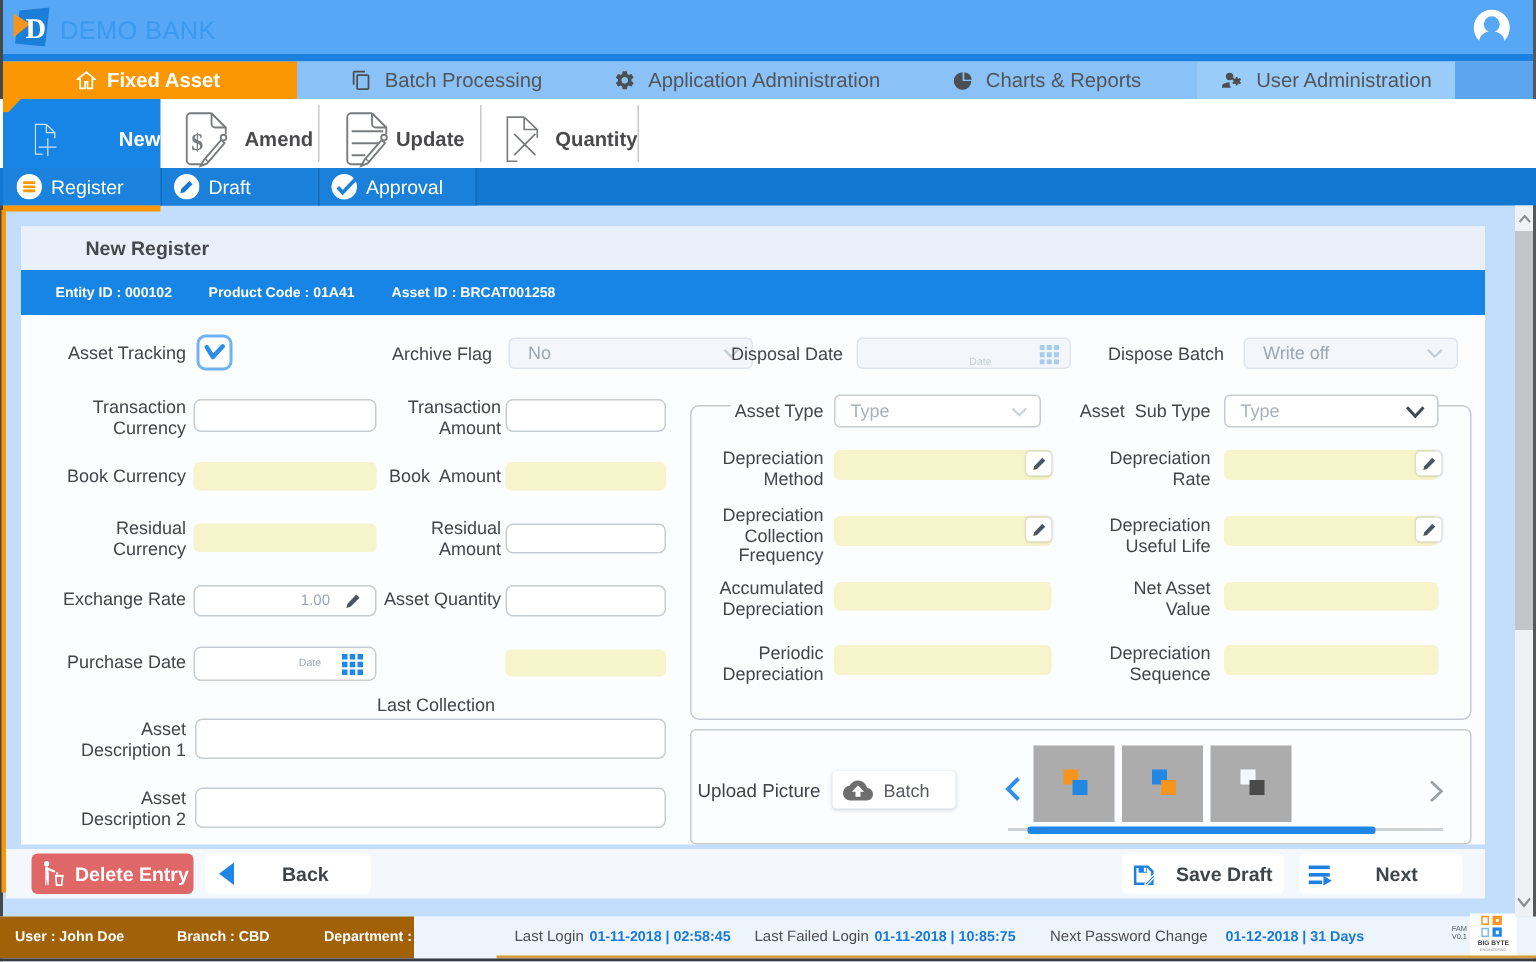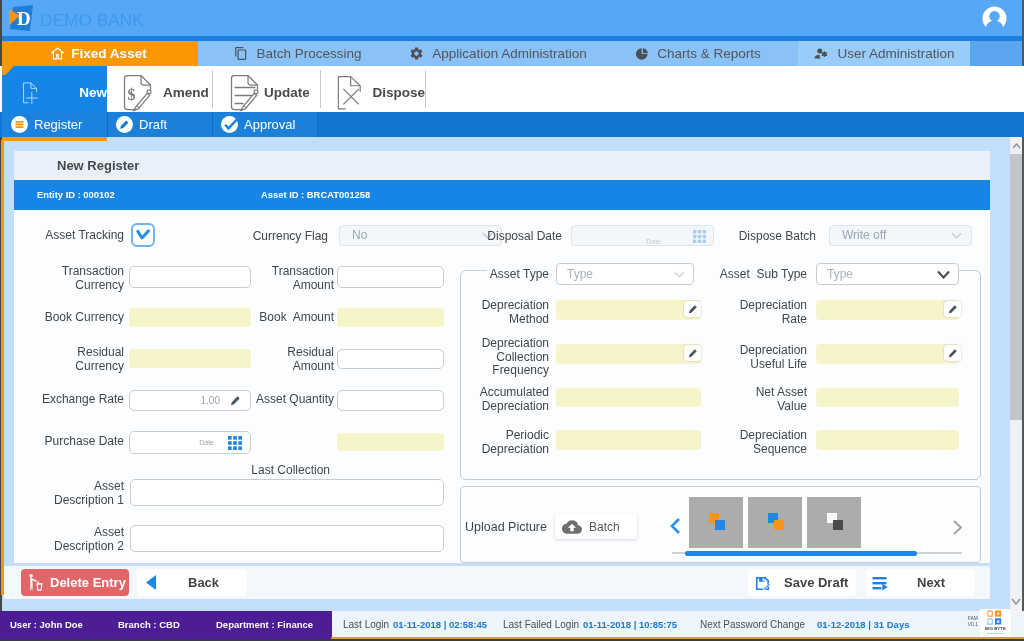--- a/index.html
+++ b/index.html
@@ -46,21 +46,21 @@
 #fieldset { left:460px; top:270px; width:521px; height:210px; border:1px solid #c6cbd1; border-radius:6px; }
 #fieldsetgap { left:487px; top:264px; width:466px; height:12px; background:#fbfdfe; }
 #uploadbox { left:460px; top:486px; width:521px; height:77px; border:1px solid #c6cbd1; border-radius:4px; background:#fcfdfe; }
 .thumb { position:absolute; top:497px; width:54px; height:51px; background:#acacac; }
 .sq { position:absolute; width:10px; height:10px; }
 
 #btnstrip { left:4px; top:566px; width:986px; height:33px; background:#f4f8fc; }
 .bbtn { position:absolute; top:569px; height:27px; background:#fff; border-radius:4px; display:flex; align-items:center; font-weight:bold; font-size:13px; color:#3f4448; }
 
 #footer { left:0; top:611px; width:1024px; height:28px; background:#eef4fb; }
-#footerblue { left:0; top:611px; width:332px; height:28px; background:#4c1d95; color:#fff; font-weight:bold; font-size:9.5px; line-height:28px; }
+#footerblue { left:0; top:611px; width:276px; height:28px; background:#a16207; color:#fff; font-weight:bold; font-size:9.5px; line-height:28px; }
 #footorange { left:331px; top:637px; width:693px; height:2px; background:#d69a3f; }
 #bottombar { left:0; top:639px; width:1024px; height:2px; background:#3a3d3f; }
 .ftxt { position:absolute; top:611px; height:28px; line-height:28px; font-size:10px; color:#4a4d50; }
 .fblue { position:absolute; top:611px; height:28px; line-height:28px; font-size:9.5px; font-weight:bold; color:#1779d8; }
 
 #sbar { left:1010px; top:137px; width:12px; height:474px; background:#f0f1f2; }
 #sthumb { left:1010px; top:154px; width:12px; height:266px; background:#c3c5c7; }
 </style>
 </head>
 <body>
@@ -162,21 +162,21 @@
   </div>
   <div class="tbtn" style="left:320px; width:105px; padding-left:17px;">
     <svg width="28" height="38" viewBox="0 0 28 38" style="margin-top:7px;">
         <g fill="none" stroke="#797c7f" stroke-width="1.3">
           <path d="M15 1H1.5v35.5h8"></path>
           <path d="M15 1l10.5 10v6.5"></path>
           <path d="M15 1v10h10.5"></path>
           <path d="M7 14.5l17 17M24 14.5l-17 17" stroke-width="1.4"></path>
         </g>
       </svg>
-    <span style="margin-left:10px; margin-top:6px;">Dispose</span>
+    <span style="margin-left:10px; margin-top:6px;">Quantity</span>
   </div>
   <div class="tsep" style="left:212px"></div>
   <div class="tsep" style="left:320px"></div>
   <div class="tsep" style="left:425px"></div>
 </div>
 <div class="abs" id="tabbar">
   <div class="stab" style="left:2px; width:105px; padding-left:9px; background:#1b83de;">
     <svg width="17" height="17" viewBox="0 0 17 17">
         <circle cx="8.5" cy="8.5" r="8.5" fill="#fff"></circle>
         <path d="M4.5 5.8h8M4.5 8.5h8M4.5 11.2h8" stroke="#fb9702" stroke-width="1.8"></path>
@@ -200,30 +200,31 @@
   <div class="ssep" style="left:107px"></div>
   <div class="ssep" style="left:212px"></div>
   <div class="ssep" style="left:317px"></div>
 </div>
 <div class="abs" id="underline"></div>
 <div class="abs" id="leftaccent"></div>
 <div class="abs" id="panel"></div>
 <div class="abs" id="ptitle"><span style="margin-left:23px">New Register</span></div>
 <div class="abs" id="pblue">
   <span style="left:23px">Entity ID : 000102</span>
+  <span style="left:125px">Product Code : 01A41</span>
   <span style="left:247px">Asset ID : BRCAT001258</span>
 </div>
 
 <div class="lbl" style="left:14px; width:110px; top:229px;">Asset Tracking</div>
 <div class="abs" style="left:131px; top:223px; width:24px; height:24px; border:2.5px solid #6fb3f0; border-radius:6px; background:#fff;">
   <svg width="19" height="19" viewBox="0 0 19 19" style="margin:0 0 0 0">
       <path d="M4.5 7l5 6 5.5-8" fill="none" stroke="#2b8de8" stroke-width="3" stroke-linecap="round" stroke-linejoin="round" transform="rotate(8 9 9)"></path>
     </svg>
 </div>
-<div class="lbl" style="left:218px; width:110px; top:230px;">Currency Flag</div>
+<div class="lbl" style="left:218px; width:110px; top:230px;">Archive Flag</div>
 <div class="ddl" style="left:339px; top:225px; width:163px; height:21px; line-height:19px;"><span style="margin-left:12px;">No</span>
   <svg style="position:absolute; right:8px; top:6px;" width="11" height="8" viewBox="0 0 12 8">
       <path d="M1 1l5 5 5-5" fill="none" stroke="#c3ccd4" stroke-width="1.6"></path>
     </svg>
 </div>
 <div class="lbl" style="left:452px; width:110px; top:230px;">Disposal Date</div>
 <div class="ddl" style="left:571px; top:225px; width:143px; height:21px; line-height:19px;">
   <span style="position:absolute; right:52px; font-size:7px; color:#c3ccd4; top:6px;">Date</span>
   <svg style="position:absolute; right:7px; top:4px;" width="13" height="13" viewBox="0 0 13 13">
       <g fill="#a9cdec">

